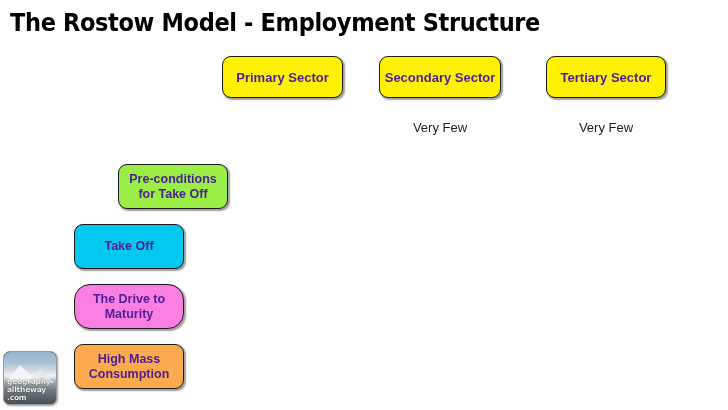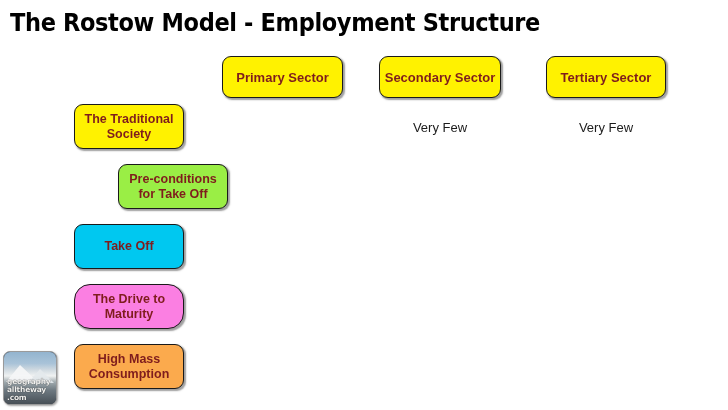--- a/index.html
+++ b/index.html
@@ -40,21 +40,21 @@
     position: absolute;
     box-sizing: border-box;
     border: 1.5px solid #1a1a1a;
     border-radius: 9px;
     display: flex;
     align-items: center;
     justify-content: center;
     text-align: center;
     font-family: "Liberation Sans", sans-serif;
     font-weight: bold;
-    color: #7f1d1d;
+    color: #4c1d95;
     box-shadow: 1.5px 1.5px 1.5px rgba(80,80,80,0.55);
   }
 
   
   .sector-box {
     height: 42px;
     font-size: 13px;
     line-height: 15px;
     background: #FFF200;
   }
@@ -169,23 +169,20 @@
   <div class="rbox sector-box" id="sector-box-1" style="background: rgb(255, 242, 0);">
     <span>Secondary Sector</span>
   </div>
   <div class="rbox sector-box" id="sector-box-2" style="background: rgb(255, 242, 0);">
     <span>Tertiary Sector</span>
   </div>
 
   <div class="sector-value" id="sector-value-1">Very Few</div>
   <div class="sector-value" id="sector-value-2">Very Few</div>
 
-  <div class="rbox stage-box" id="stage-box-0" style="background: rgb(255, 242, 0);">
-    <span>The Traditional Society</span>
-  </div>
   <div class="rbox stage-box" id="stage-box-1" style="background: rgb(154, 238, 69);">
     <span>Pre-conditions for Take Off</span>
   </div>
   <div class="rbox stage-box" id="stage-box-2" style="background: rgb(0, 200, 240);">
     <span>Take Off</span>
   </div>
   <div class="rbox stage-box" id="stage-box-3" style="background: rgb(251, 127, 226);">
     <span>The Drive to Maturity</span>
   </div>
   <div class="rbox stage-box" id="stage-box-4" style="background: rgb(251, 170, 77);">

